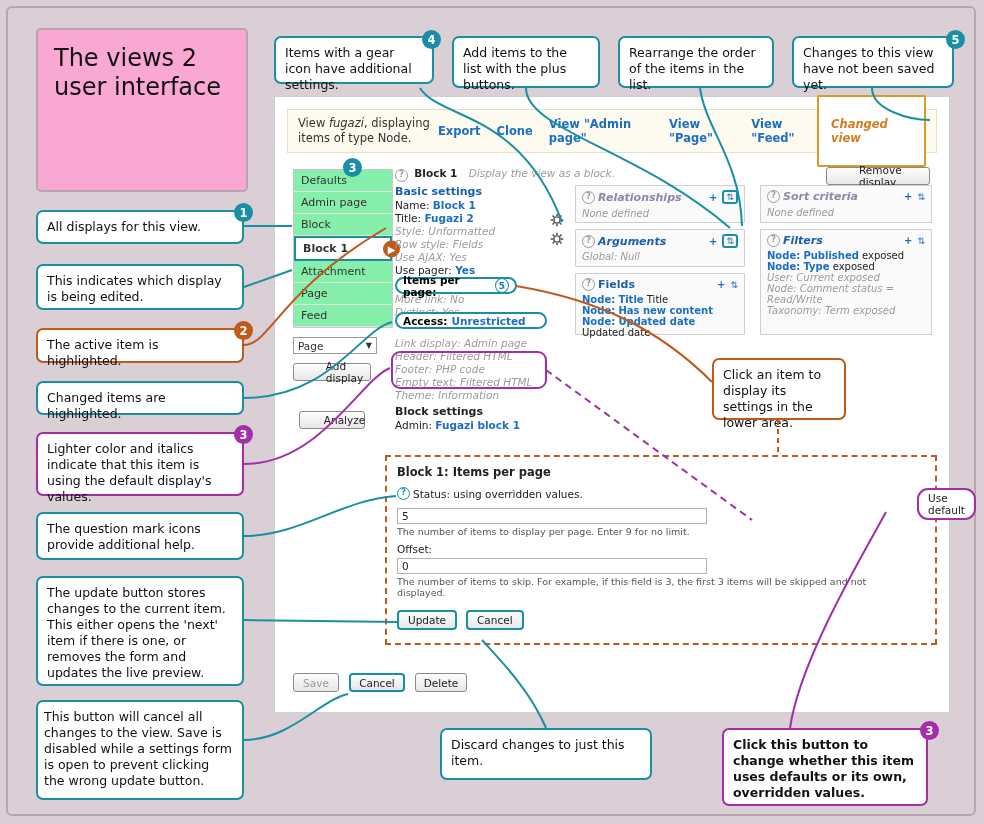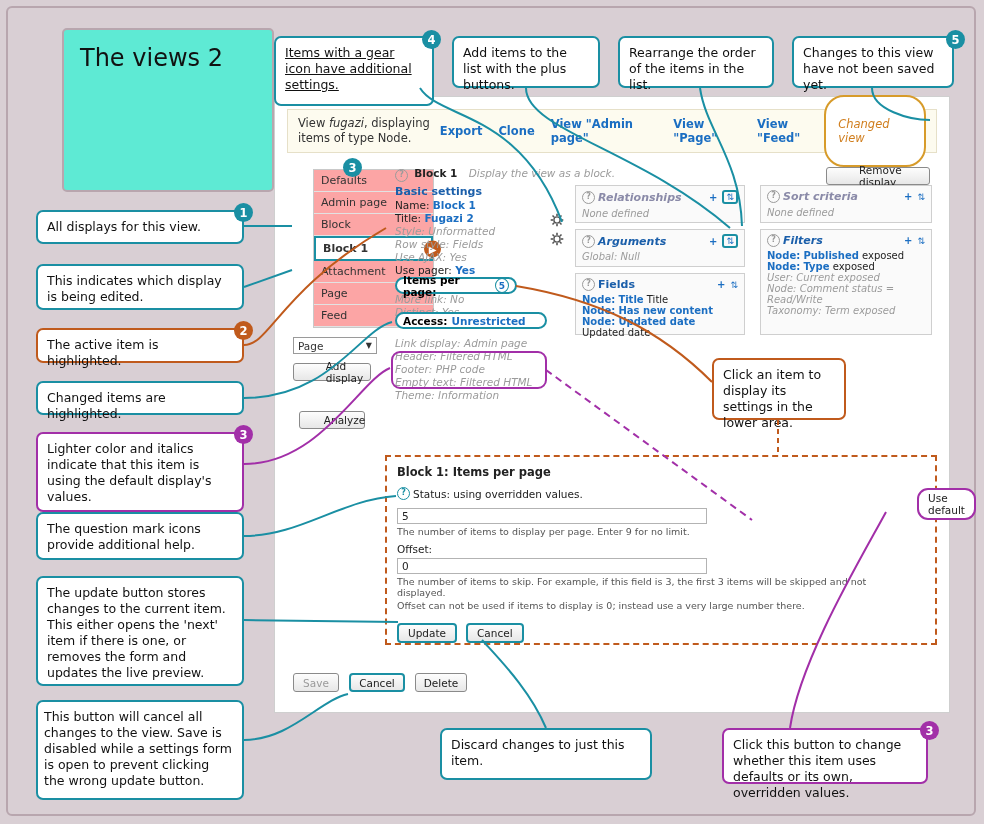--- a/index.html
+++ b/index.html
@@ -24,45 +24,45 @@
   .callout.purple{border-color:#a22fa8;}
   .badge{
     position:absolute;width:19px;height:19px;border-radius:50%;
     background:#1a8fa3;color:#fff;font-size:11.5px;font-weight:bold;
     display:flex;align-items:center;justify-content:center;z-index:40;
   }
   .badge.orange{background:#c05a1c;}
   .badge.purple{background:#a22fa8;}
   .title-box{
     position:absolute;left:36px;top:28px;width:212px;height:164px;
-    background:#5eead4;border:2px solid #b8a6ae;border-radius:5px;
+    background:#f9a8d4;border:2px solid #b8a6ae;border-radius:5px;
     padding:14px 16px;box-sizing:border-box;
-    font-size:24px;line-height:1.22;color:#111;margin-left:26px;
+    font-size:24px;line-height:1.22;color:#111;
   }
   
   .shot{
     position:absolute;left:274px;top:96px;width:676px;height:617px;
     background:#ffffff;border:1px solid #cfcfcf;box-sizing:border-box;
   }
   .shot-header{
     position:absolute;left:12px;top:12px;right:12px;height:44px;
     background:#fdfbef;border:1px solid #e6e0c8;box-sizing:border-box;
     display:flex;align-items:center;padding:0 10px;
   }
   .vtitle{font-size:11.5px;color:#333;line-height:1.3;width:150px;}
   .vtitle em{font-style:italic;margin-top:32px;}
   .vtabs{display:flex;gap:16px;align-items:center;margin-left:6px;font-size:11.5px;font-weight:bold;color:#1b6ec2;}
   .changed-view{
-    margin-left:auto;border:2px solid #d79b2a;border-radius:20px;background:#fff;
-    padding:20px 12px;color:#d07e1e;font-style:italic;font-weight:normal;font-size:11.5px;
+    margin-left:auto;border:2px solid #d79b2a;border-radius:2px;background:#fff;
+    padding:20px 12px;color:#d07e1e;font-style:italic;font-weight:bold;font-size:11.5px;
   }
   
   .disp-list{
-    position:absolute;left:18px;top:72px;width:121px;
-    border:1px solid #c9c9c9;background:#fca5a5;box-sizing:border-box;margin-left:20px;
+    position:absolute;left:18px;top:72px;width:100px;
+    border:1px solid #c9c9c9;background:#86efac;box-sizing:border-box;
   }
   .disp-item{
     font-size:11px;color:#333;padding:4px 7px;border-bottom:1px solid #e2e2e2;
     position:relative;
   }
   .disp-item.active{background:#fff;font-weight:bold;border:2px solid #1a8fa3;}
   .arrowbtn{
     position:absolute;right:-10px;top:50%;transform:translateY(-50%);
     width:17px;height:17px;border-radius:50%;background:#c05a1c;color:#fff;
     font-size:10px;display:flex;align-items:center;justify-content:center;
@@ -113,20 +113,21 @@
   
   svg.conn{position:absolute;left:0;top:0;width:984px;height:824px;pointer-events:none;z-index:30;}
 </style>
 </head>
 <body>
 
 <div class="frame"></div>
 
 <div class="title-box">
   <div>The views 2</div>
+  <div>user interface</div>
 </div>
 
 <div class="shot">
 
   <div class="shot-header">
     <div class="vtitle">
       <span>View </span><em>fugazi</em><span>, displaying</span><br>
       <span>items of type Node.</span>
     </div>
     <div class="vtabs">
@@ -236,20 +237,24 @@
           <line x1="0.7" y1="7" x2="3" y2="7"></line>
           <line x1="11" y1="7" x2="13.3" y2="7"></line>
           <line x1="2.5" y1="2.5" x2="4.2" y2="4.2"></line>
           <line x1="9.8" y1="9.8" x2="11.5" y2="11.5"></line>
           <line x1="11.5" y1="2.5" x2="9.8" y2="4.2"></line>
           <line x1="4.2" y1="9.8" x2="2.5" y2="11.5"></line>
         </g>
       </svg>
   </div>
 
+  <div class="bsect" style="left:120px;top:308px;width:200px;">
+    <div style="font-weight:bold;font-size:11px;color:#222;">Block settings</div>
+    <div class="row"><span class="lbl">Admin:</span> <span class="val">Fugazi block 1</span></div>
+  </div>
 
   <div class="panelbox" style="left:300px;top:88px;width:170px;height:38px;">
     <div style="display:flex;align-items:center;">
       <span class="qmark">?</span>
       <span class="sect-h" style="font-style:italic;color:#8a8aa8;">Relationships</span>
       <span style="margin-left:auto;" class="pm">+</span>
       <span style="margin-left:5px;border:2px solid #1a8fa3;border-radius:3px;padding:0 2px;font-size:9px;color:#1b6ec2;">⇅</span>
     </div>
     <div class="dim" style="margin-top:4px;font-size:10px;">None defined</div>
   </div>
@@ -314,40 +319,39 @@
         </div>
         <div class="field" style="margin-top:8px;">
           <span>5</span>
         </div>
         <div class="help">The number of items to display per page. Enter 9 for no limit.</div>
         <div class="flabel">Offset:</div>
         <div class="field" style="margin-top:3px;width:310px;">
           <span>0</span>
         </div>
         <div class="help" style="width:520px;">The number of items to skip. For example, if this field is 3, the first 3 items will be skipped and not displayed.</div>
-        <div class="help" style="width:520px;margin-top:-4px;">Offset can not be used if items to display is 0; instead use a very large number there.</div>
       </div>
       <div style="margin-left:auto;">
         <div class="btn" style="border:2px solid #a22fa8;border-radius:11px;padding:2px 9px;background:#fff;">Use default</div>
       </div>
     </div>
     <div style="display:flex;gap:9px;margin-top:6px;">
       <div class="btn" style="border:2px solid #1a8fa3;border-radius:4px;padding:2px 9px;">Update</div>
       <div class="btn" style="border:2px solid #1a8fa3;border-radius:4px;padding:2px 9px;">Cancel</div>
     </div>
   </div>
 
   <div class="bottom-btns">
     <div class="btn" style="width:46px;height:19px;color:#9a9a9a;">Save</div>
     <div class="btn" style="width:56px;height:19px;border:2px solid #1a8fa3;border-radius:4px;">Cancel</div>
     <div class="btn" style="width:52px;height:19px;">Delete</div>
   </div>
 </div>
 
-<div class="callout" style="left:274px;top:36px;width:160px;height:70px;text-decoration:underline;">
+<div class="callout" style="left:274px;top:36px;width:160px;height:48px;">
   <span>Items with a gear icon have additional settings.</span>
 </div>
 <div class="badge" style="left:422px;top:30px;">4</div>
 
 <div class="callout" style="left:452px;top:36px;width:148px;height:52px;">
   <span>Add items to the list with the plus buttons.</span>
 </div>
 
 <div class="callout" style="left:618px;top:36px;width:156px;height:52px;">
   <span>Rearrange the order of the items in the list.</span>
@@ -369,21 +373,21 @@
 
 <div class="callout orange" style="left:36px;top:328px;width:208px;height:35px;">
   <span>The active item is highlighted.</span>
 </div>
 <div class="badge orange" style="left:234px;top:321px;">2</div>
 
 <div class="callout" style="left:36px;top:381px;width:208px;height:34px;">
   <span>Changed items are highlighted.</span>
 </div>
 
-<div class="callout purple" style="left:36px;top:432px;width:208px;height:80px;">
+<div class="callout purple" style="left:36px;top:432px;width:208px;height:64px;">
   <span>Lighter color and italics indicate that this item is using the default display's values.</span>
 </div>
 <div class="badge purple" style="left:234px;top:425px;">3</div>
 
 <div class="callout" style="left:36px;top:512px;width:208px;height:48px;">
   <span>The question mark icons provide additional help.</span>
 </div>
 
 <div class="callout" style="left:36px;top:576px;width:208px;height:110px;">
   <span>The update button stores changes to the current item. This either opens the 'next' item if there is one, or removes the form and updates the live preview.</span>
@@ -394,21 +398,21 @@
 </div>
 
 <div class="callout orange" style="left:712px;top:358px;width:134px;height:62px;">
   <span>Click an item to display its settings in the lower area.</span>
 </div>
 
 <div class="callout" style="left:440px;top:728px;width:212px;height:52px;">
   <span>Discard changes to just this item.</span>
 </div>
 
-<div class="callout purple" style="left:722px;top:728px;width:206px;height:56px;">
+<div class="callout purple" style="left:722px;top:728px;width:206px;height:78px;font-weight:bold;">
   <span>Click this button to change whether this item uses defaults or its own, overridden values.</span>
 </div>
 <div class="badge purple" style="left:920px;top:721px;">3</div>
 
 <div class="badge" style="left:343px;top:158px;">3</div>
 
 <svg class="conn">
 
   <path d="M 420 88 C 440 120, 520 110, 562 222" stroke="#1a8fa3" stroke-width="2" fill="none"></path>
 

